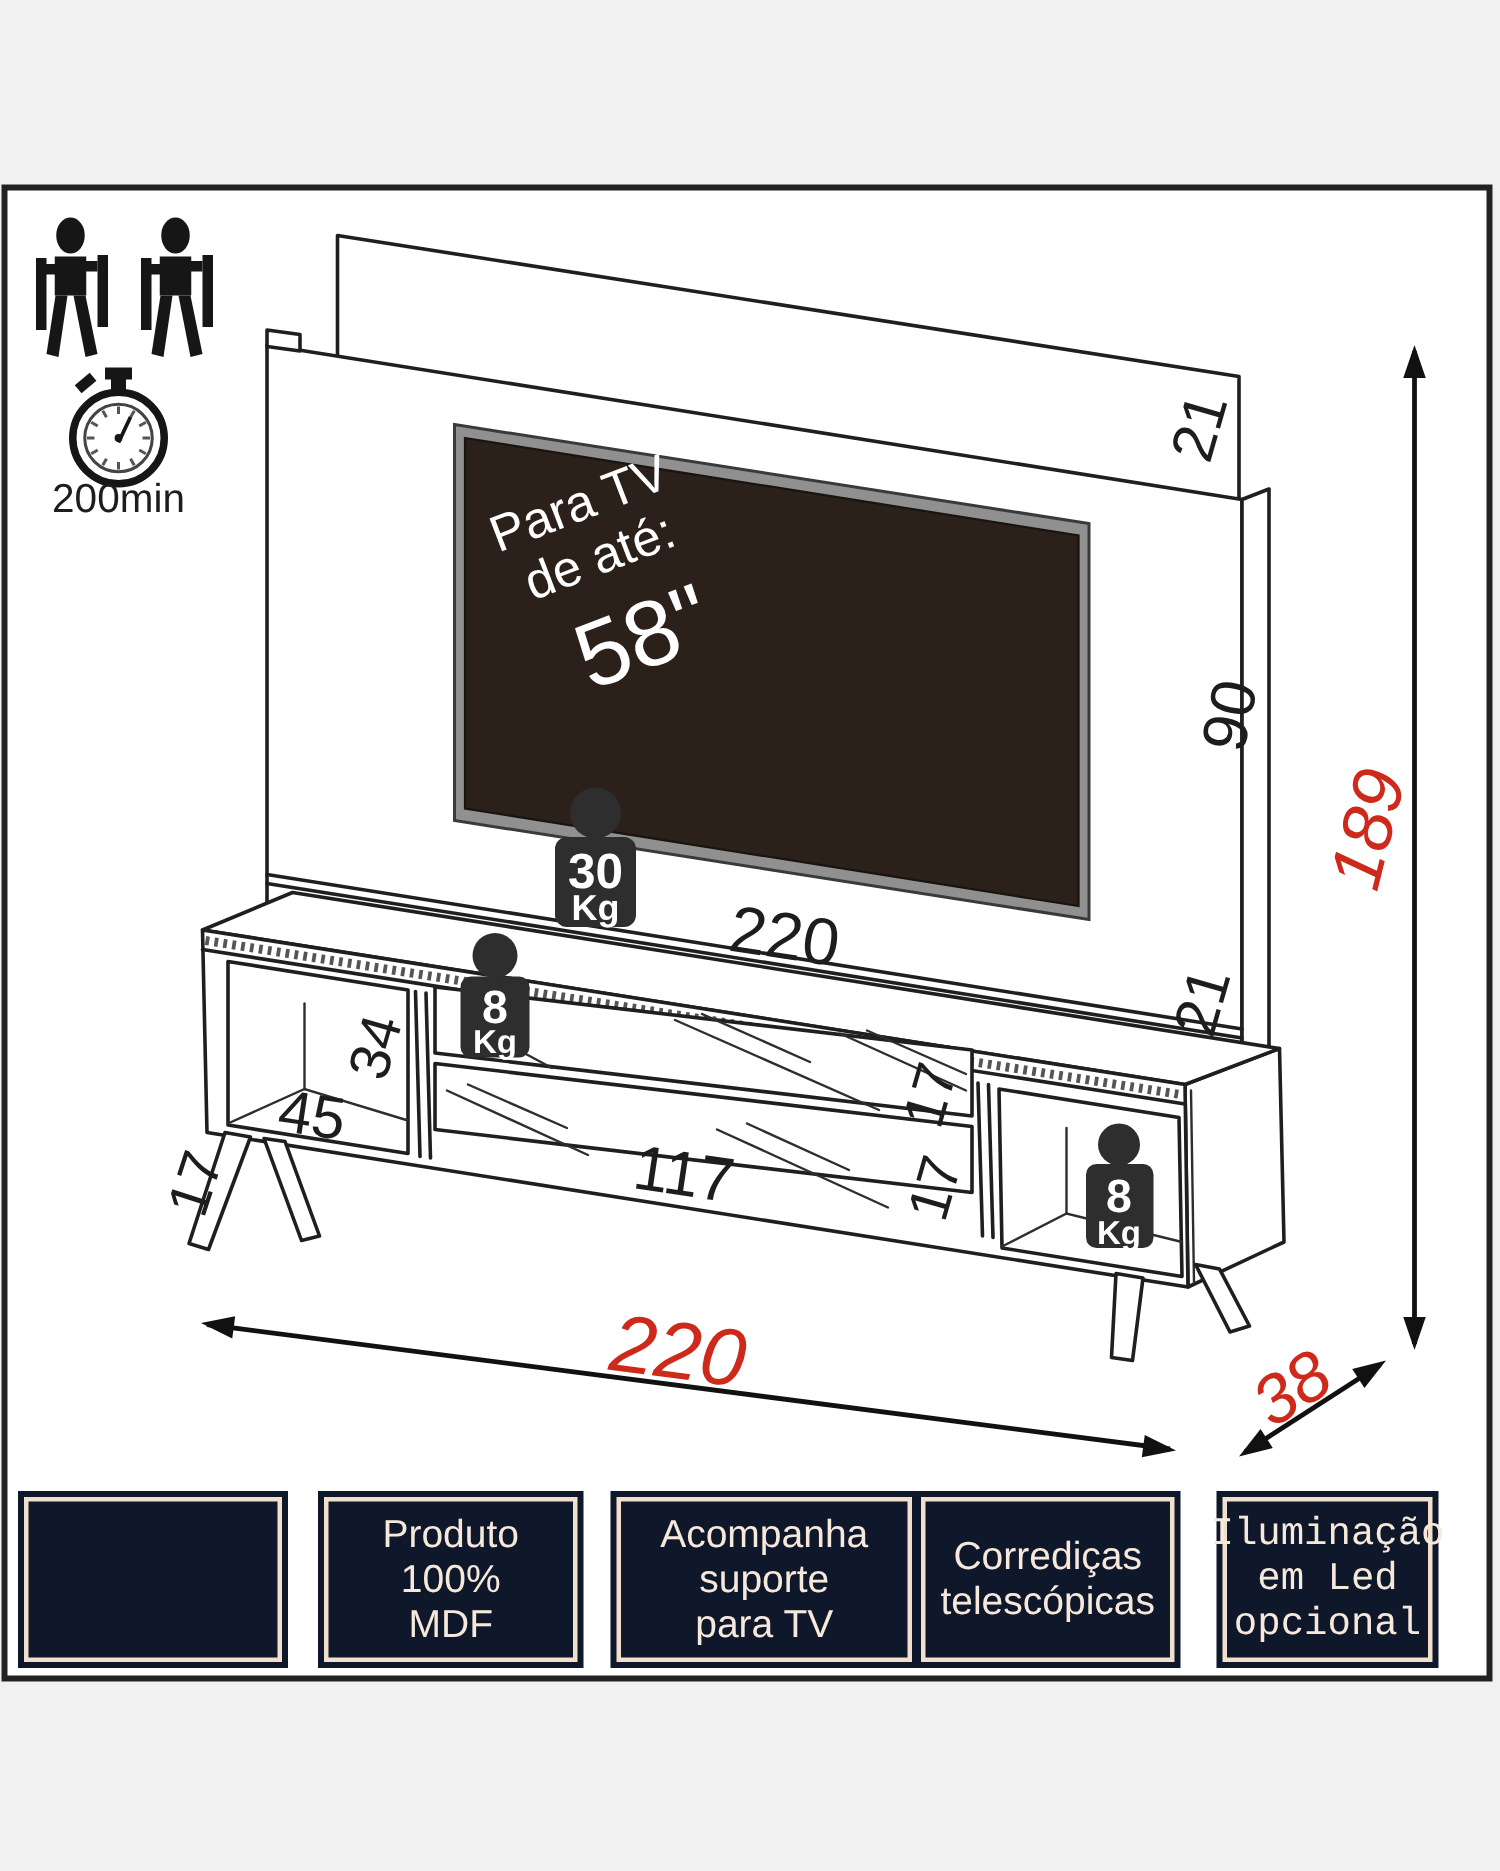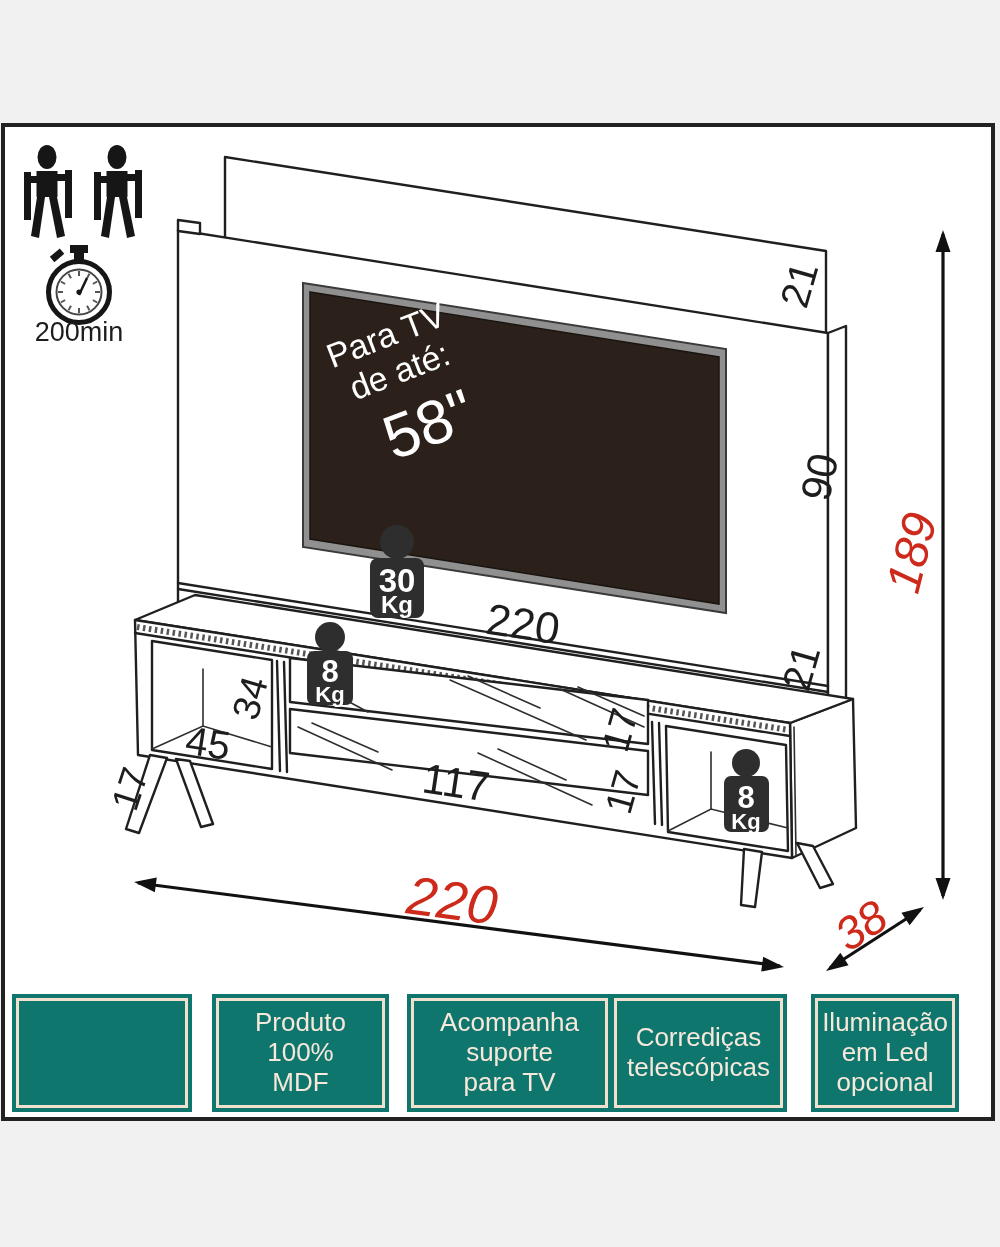--- a/index.html
+++ b/index.html
@@ -15,21 +15,21 @@
   .blk{fill:#161616}
   .dim{font-family:"Liberation Sans",sans-serif;fill:#1d1d1d;text-anchor:middle}
   .red{fill:#cd2a1c;font-style:italic;text-anchor:middle;font-family:"Liberation Sans",sans-serif}
   .wtxt{fill:#ffffff;font-family:"Liberation Sans",sans-serif;text-anchor:middle;font-weight:bold}
   .tvtxt{fill:#ffffff;font-family:"Liberation Sans",sans-serif;text-anchor:middle}
   .arrow{stroke:#111111;stroke-width:3.2;fill:none}
   .ah{fill:#111111;stroke:none}
   .wt{fill:#2e2e2e;stroke:none}
   
   .features{position:absolute;left:0;top:0;z-index:3;}
-  .feature{position:absolute;top:994px;height:118px;background:#0f766e;}
+  .feature{position:absolute;top:994px;height:118px;background:#0f172a;}
   .feature-inner{position:absolute;left:4px;top:4px;right:4px;bottom:4px;
                  border:3px solid #f2e0cf;display:flex;align-items:center;justify-content:center;
                  text-align:center;}
   .feature-text{color:#f6e8da;font-size:26px;line-height:1.15;white-space:pre-line;}
 </style>
 </head>
 <body>
 
 <div class="page">
   <div class="frame"></div>
@@ -226,21 +226,21 @@
 suporte
 para TV</div>
         </div>
     </div>
     <div class="feature" style="left:610px;width:177px;">
       <div class="feature-inner">
           <div class="feature-text">Corrediças
 telescópicas</div>
         </div>
     </div>
-    <div class="feature" style="left:811px;width:148px;">
+    <div class="feature" style="left:811px;width:148px;font-family:Liberation Mono, monospace;">
       <div class="feature-inner">
           <div class="feature-text">Iluminação
 em Led
 opcional</div>
         </div>
     </div>
   </div>
 </div>
 
 </body></html>

